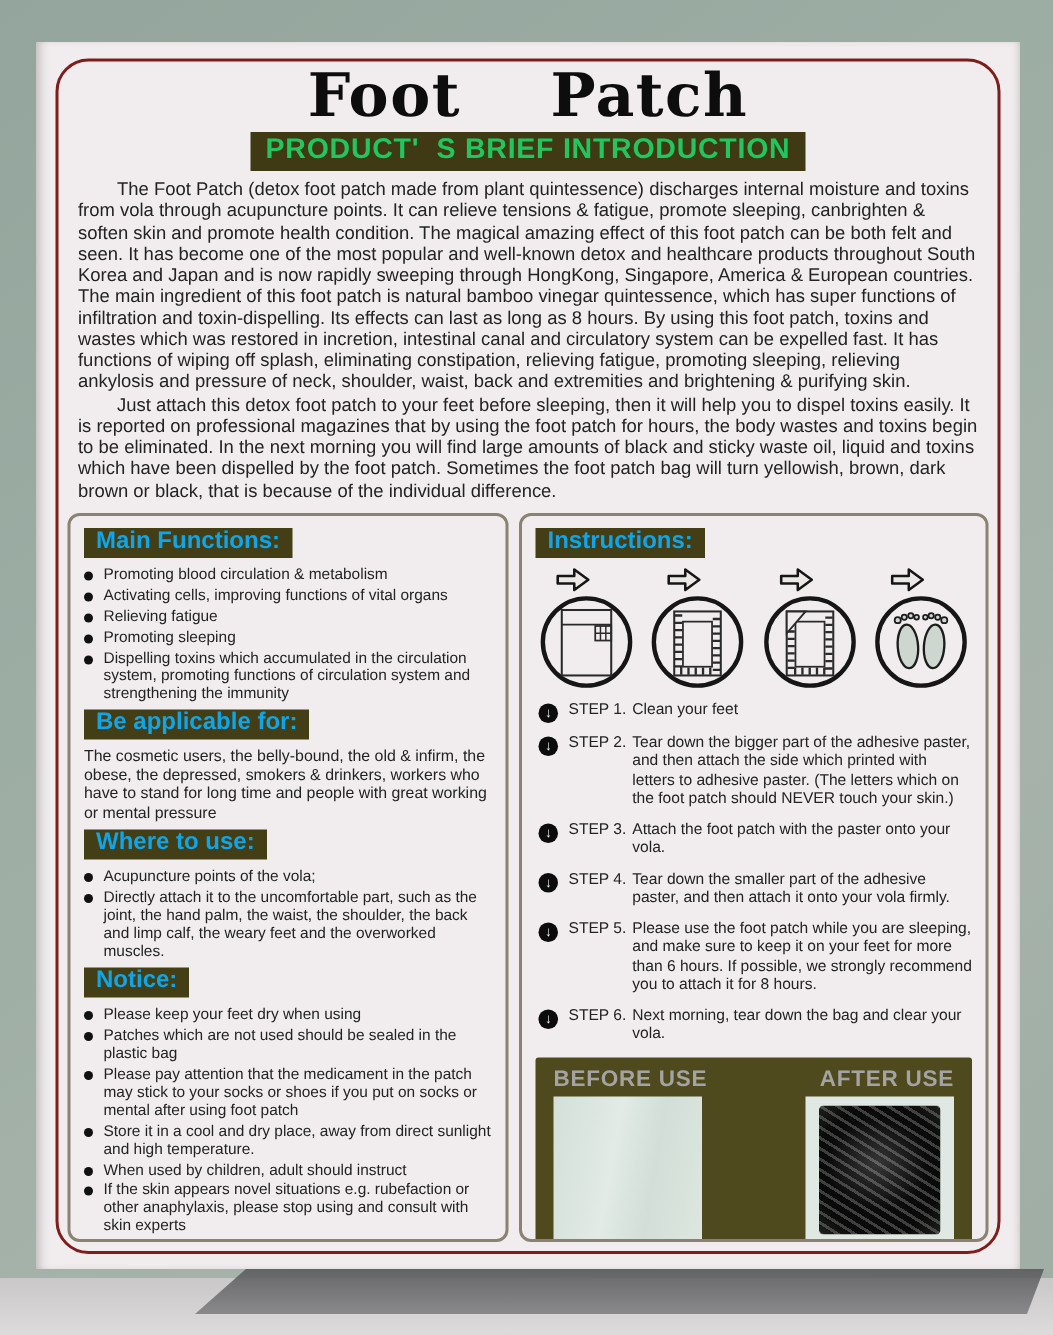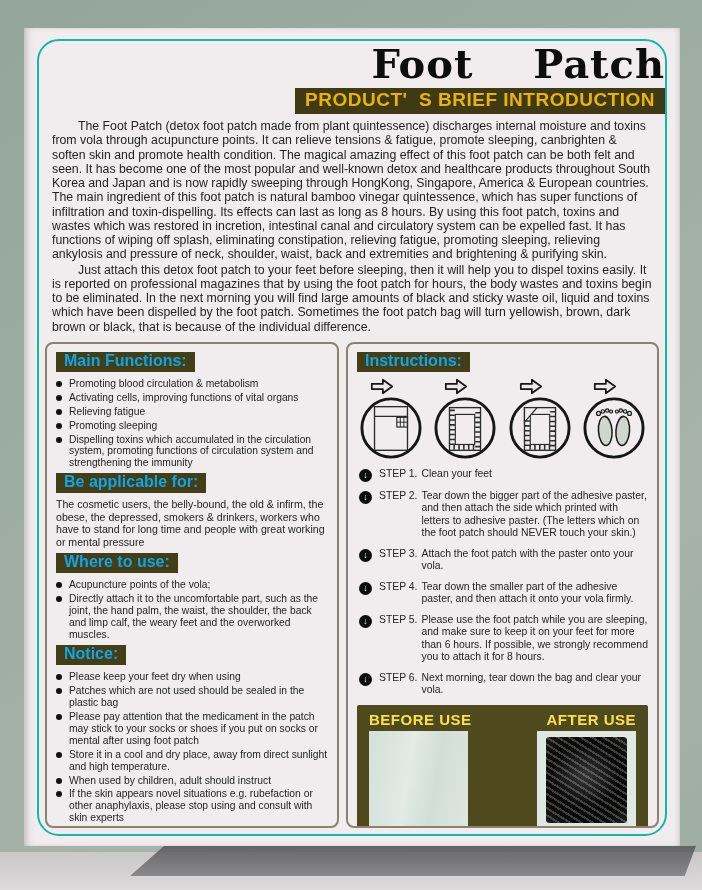--- a/index.html
+++ b/index.html
@@ -4,26 +4,26 @@
 <style>
   html,body{margin:0;padding:0;}
   body{font-family:"Liberation Sans",sans-serif;}
   .scene{position:relative;width:702px;height:890px;overflow:hidden;
          background:linear-gradient(145deg,#93a59c 0%,#9cada4 35%,#a7b3aa 70%,#9fada5 100%);}
   .floor{position:absolute;left:0;right:0;bottom:0;height:38px;background:linear-gradient(#c9c7c8,#dddbdc);}
   .shadow{position:absolute;bottom:14px;left:130px;right:6px;height:30px;background:linear-gradient(#56565a,#7c7c7e);
           clip-path:polygon(6% 0,100% 0,98% 100%,0 100%);opacity:.85;}
   .box{position:absolute;left:24px;right:22px;top:28px;bottom:44px;background:#f1edee;
        box-shadow:inset 6px 0 8px -5px rgba(90,85,85,.45), inset -4px 0 6px -4px rgba(90,85,85,.35);}
-  .panel{position:absolute;inset:11px 13px 10px 13px;border:2px solid #14b8a6;border-radius:22px;
-         display:flex;flex-direction:column;overflow:hidden;align-items:flex-end;}
+  .panel{position:absolute;inset:11px 13px 10px 13px;border:2px solid #7f1d1d;border-radius:22px;
+         display:flex;flex-direction:column;overflow:hidden;}
   .title{ text-align:center;font-family:"DejaVu Serif",serif;font-weight:bold;font-size:40px;color:#0d0d0d;
           line-height:1.05;margin-top:2px;white-space:pre;letter-spacing:1px;}
   .banner-wrap{text-align:center;margin:3px 0 5px;}
-  .banner{display:inline-block;background:#3f3a13;color:#eab308;font-weight:bold;font-size:19px;
+  .banner{display:inline-block;background:#3f3a13;color:#22c55e;font-weight:bold;font-size:19px;
           padding:1px 10px 3px;white-space:pre;letter-spacing:.5px;}
   .intro{padding:0 13px;color:#232323;font-size:12.3px;line-height:1.16;}
   .intro p{margin:0 0 1px;text-indent:26px;}
   .columns{flex:1;display:flex;gap:7px;margin:7px 6px 6px;min-height:0;}
   .col{border:2px solid #8b8273;border-radius:8px;padding:6px 9px;overflow:hidden;}
   .col-left{width:272px;}
   .col-right{flex:1;display:flex;flex-direction:column;}
   .sec-head{display:inline-block;background:#433e15;color:#0ea5e9;font-weight:bold;font-size:16px;
             padding:0 8px 2px;margin:2px 0 4px;}
   ul.blist{list-style:none;margin:0 0 2px;padding:0;}
@@ -35,21 +35,21 @@
   .arrow{align-self:flex-start;margin-left:10px;margin-bottom:1px;}
   ul.steps{list-style:none;margin:2px 0 0;padding:0 0 0 2px;}
   ul.steps li{display:flex;gap:7px;margin:0 0 8px;}
   .stepicon{flex:0 0 auto;width:13px;height:13px;border-radius:50%;background:#0c0c0c;color:#fff;
             display:flex;align-items:center;justify-content:center;font-size:9px;font-weight:bold;margin-top:1px;line-height:1;}
   .stepbody{display:grid;grid-template-columns:auto 1fr;gap:4px;color:#232323;font-size:10.4px;line-height:1.2;}
   .steplabel{white-space:nowrap;}
   .compare-panel{margin-top:auto;background:#4f4a1e;border-radius:2px;height:136px;
                  display:flex;justify-content:space-between;padding:6px 12px 8px;box-sizing:border-box;}
   .compare{display:flex;flex-direction:column;}
-  .compare-label{color:#fde047;font-weight:bold;font-size:15px;letter-spacing:.5px;margin-bottom:3px;}
+  .compare-label{color:#a3a3a3;font-weight:bold;font-size:15px;letter-spacing:.5px;margin-bottom:3px;}
   .compare.after .compare-label{text-align:right;}
   .patch-img{width:99px;height:100px;}
   .patch-before{background:linear-gradient(100deg,#d3dfd8,#e2ebe5 40%,#d2ded7 65%,#dde7e0);}
   .patch-after{background:#dfe8e2;position:relative;}
   .patch-after .blob{position:absolute;inset:6px 9px 8px 9px;background:
       radial-gradient(70% 60% at 48% 45%, rgba(255,255,255,.18), transparent 60%),
       repeating-linear-gradient(32deg, rgba(220,225,218,.25) 0 2px, transparent 2px 6px),
       radial-gradient(95% 92% at 50% 50%, #0a0a0a 55%, #1c1c19 72%, #3c3c36 85%, #8b8f86 97%);
       border-radius:3px;}
   svg{display:block;}

